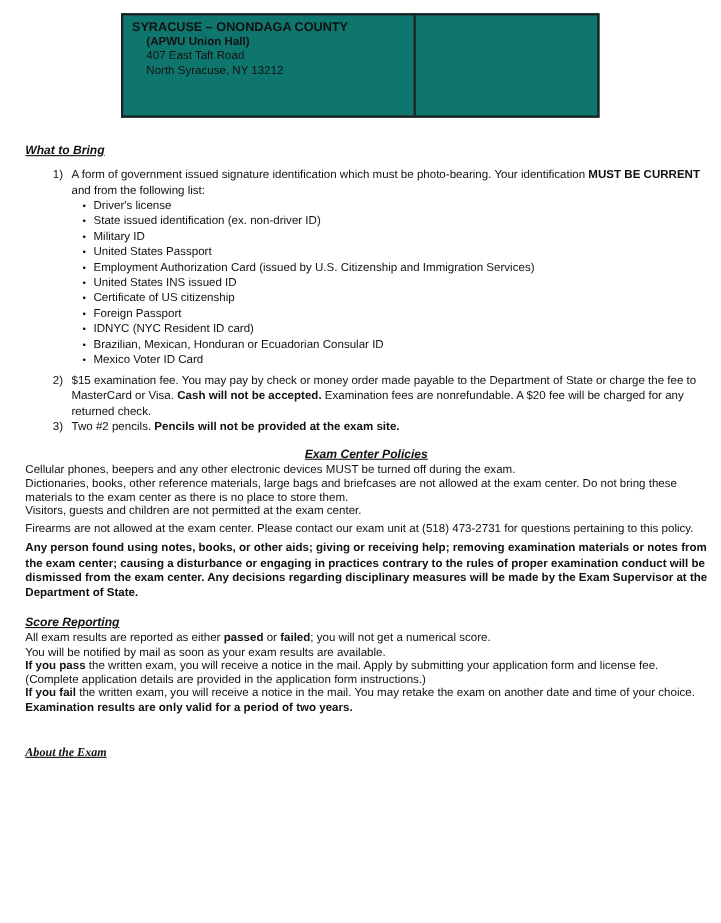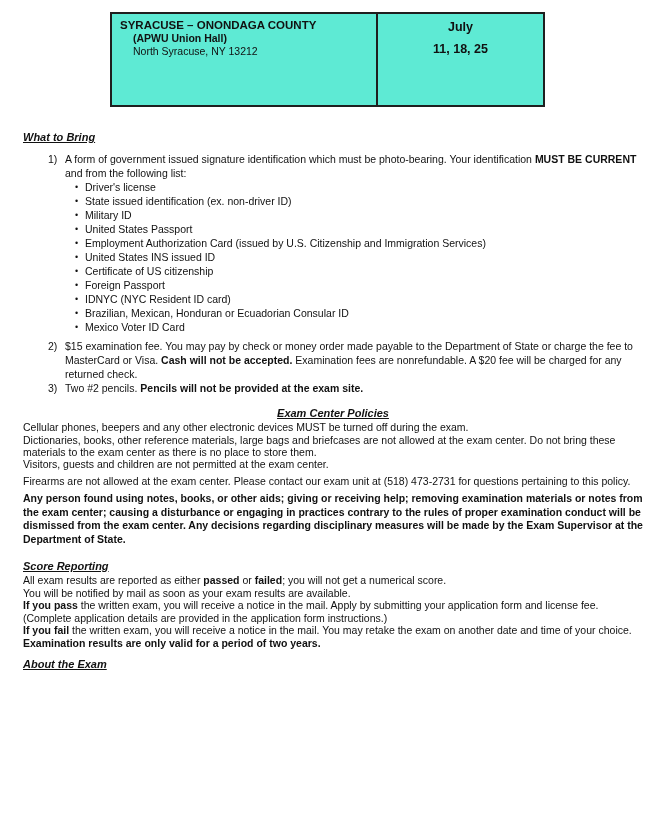--- a/index.html
+++ b/index.html
@@ -5,21 +5,21 @@
   html,body{margin:0;padding:0;background:#fff;}
   .page{
     position:relative;width:655px;height:839px;background:#fff;
     font-family:"Liberation Sans","DejaVu Sans",sans-serif;
     font-size:10.5px;color:#111;overflow:hidden;
   }
   .b{font-weight:bold;}
   
   .schedule-table{
     position:absolute;left:110px;top:12px;width:435px;height:95px;
-    display:flex;border:2px solid #1f1f1f;box-sizing:border-box;background:#5eead4;
+    display:flex;border:2px solid #1f1f1f;box-sizing:border-box;background:#0f766e;
   }
   .cell-left{width:266px;border-right:2px solid #1f1f1f;box-sizing:border-box;
     padding:5px 6px 0 8px;line-height:13px;}
   .loc-title{font-weight:bold;font-size:11.5px;}
   .loc-sub{font-weight:bold;}
   .indent{margin-left:13px;}
   .note-line{margin-top:9px;}
   .note-label{font-weight:bold;font-style:italic;}
   .cell-right{flex:1;text-align:center;padding-top:6px;font-weight:bold;
     font-size:12.5px;line-height:14px;}
@@ -41,36 +41,33 @@
   .p-phones{margin-top:6px;line-height:13px;}
   .p-books{margin-top:4px;line-height:12px;}
   .p-eating{margin-top:7px;line-height:12px;}
   .p-visitors{margin-top:6px;line-height:13px;}
   .p-firearms{margin-top:16px;line-height:21px;}
   .p-conduct{margin-top:9px;line-height:13.5px;}
   .mt-score{margin-top:13px;}
   .sp{margin-top:6px;line-height:12.5px;}
   .sp2{margin-top:7px;line-height:12.5px;}
   .p-fail{margin-top:9px;}
-  .mt-about{margin-top:8px;}
+  .mt-about{margin-top:28px;font-family:Liberation Serif, serif;}
 </style>
 </head>
 <body>
 
 <div class="page">
 
   <div class="schedule-table">
     <div class="cell-left">
       <div class="loc-title">SYRACUSE – ONONDAGA COUNTY</div>
       <div class="loc-sub indent">(APWU Union Hall)</div>
+      <div class="indent">407 East Taft Road</div>
       <div class="indent">North Syracuse, NY 13212</div>
-    </div>
-    <div class="cell-right">
-      <div class="month">July</div>
-      <div class="days">11, 18, 25</div>
     </div>
   </div>
 
   <div class="content">
 
     <div class="sec-heading">What to Bring</div>
 
     <div class="oli item1">
       <span class="num">1)</span>
       <span class="oli-body"><span>A form of government issued signature identification which must be photo-bearing. Your identification </span><span class="b">MUST BE CURRENT</span><span> and from the following list:</span></span>

